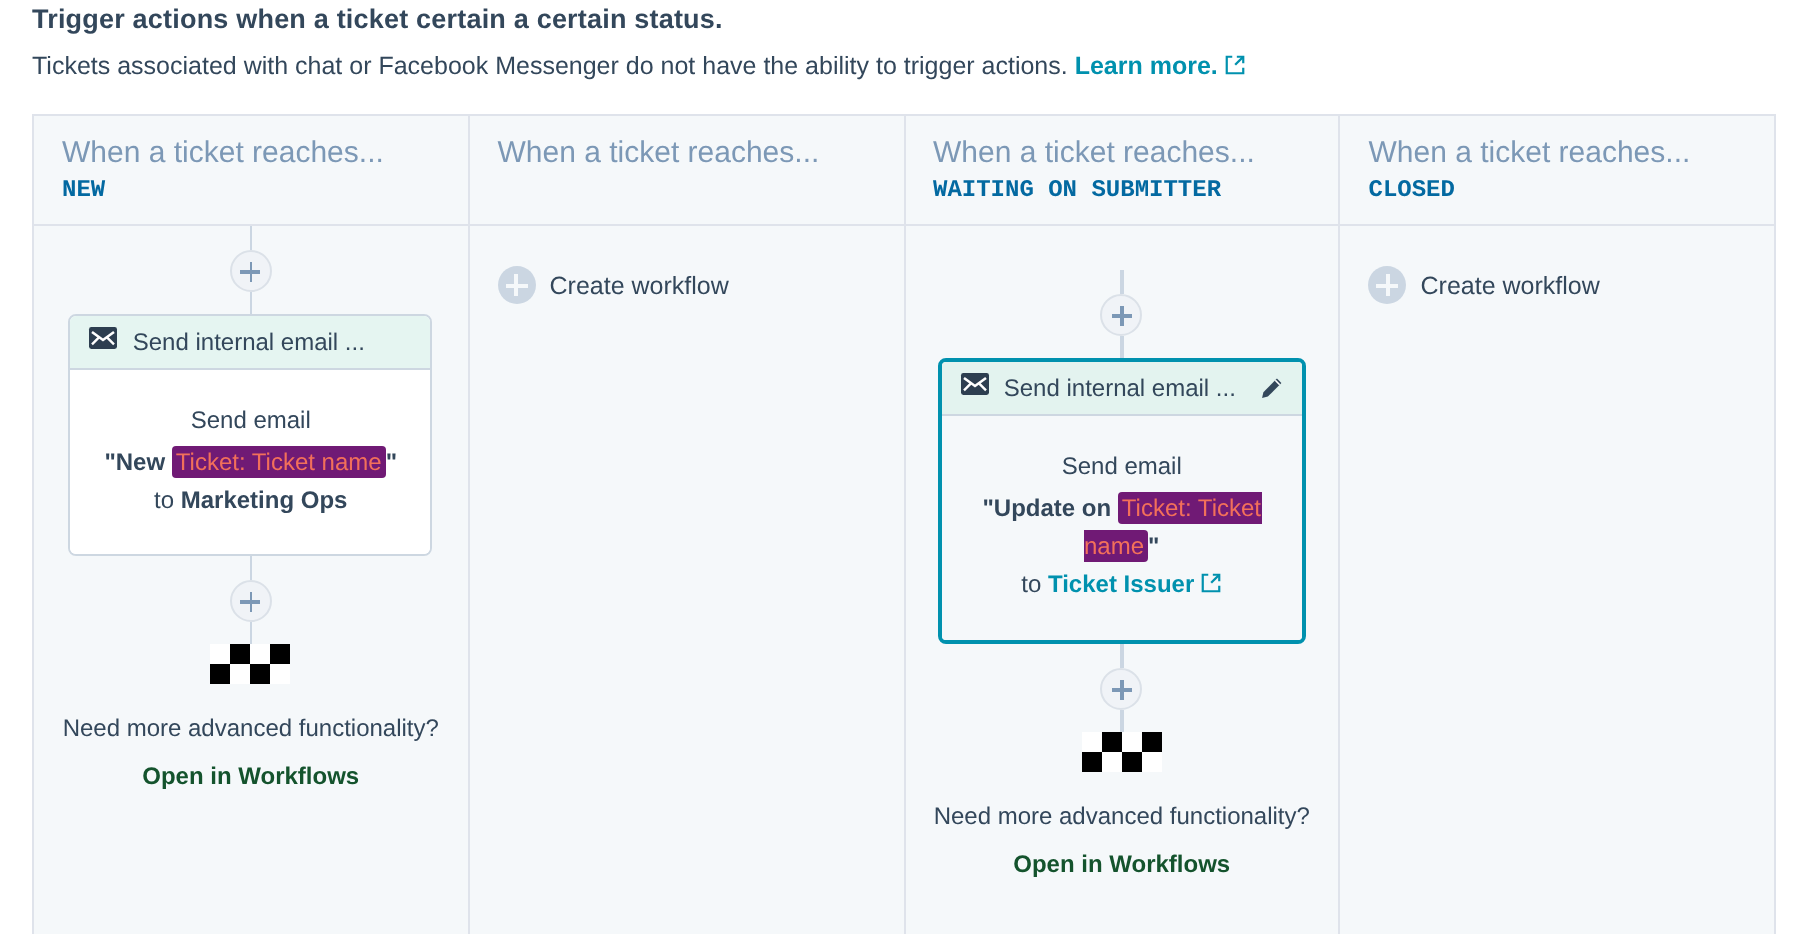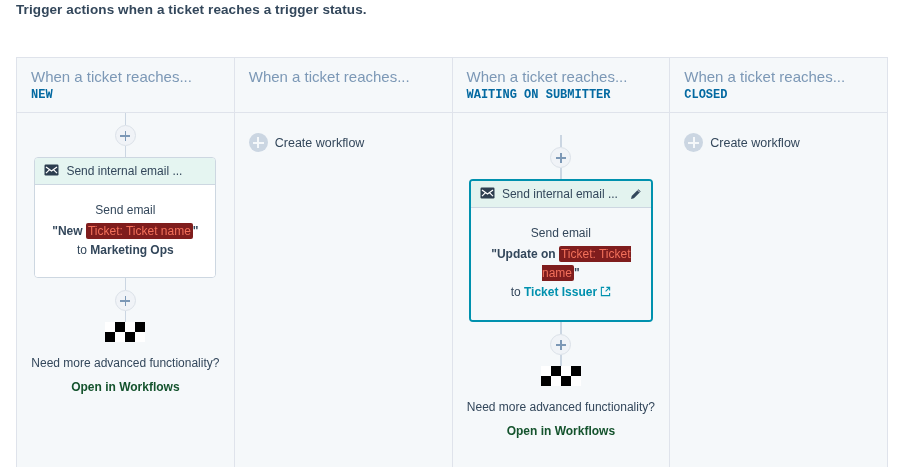--- a/index.html
+++ b/index.html
@@ -150,21 +150,21 @@
     background: #ffffff;
     padding: 16px 9px 17px 9px;
     text-align: center;
   }
   .card.active .card-body { background: #f5f8fa; }
   .cb-line {
     font-size: 12px; color: #33475b; line-height: 19px;
   }
   .cb-line.t1 { padding-bottom: 2px; }
   .token {
-    background: #7f1d1d; color: #f2705a; padding: 1px 2px; border-radius: 2px;
+    background: #701a75; color: #f2705a; padding: 1px 2px; border-radius: 2px;
   }
   .strong { font-weight: bold; }
   .tlink { color: #0091ae; font-weight: bold; text-decoration: none; }
 
   
   .flag { display: block; }
 
   .footer-txt {
     font-size: 12px; color: #33475b; line-height: 16px;
     padding-top: 9px; text-align: center; white-space: nowrap;
@@ -174,21 +174,31 @@
     padding-top: 8px; text-align: center; text-decoration: none;
     display: block; cursor: pointer; white-space: nowrap;
   }
 </style>
 </head>
 <body>
 
 <div id="page">
 
   <div class="hdr">
-    <div class="hdr-title">Trigger actions when a ticket reaches a trigger status.</div>
+    <div class="hdr-title">Trigger actions when a ticket certain a certain status.</div>
+    <div class="hdr-sub">
+      <span>Tickets associated with chat or Facebook Messenger do not have the ability to trigger actions.</span>
+      <a class="hdr-link">
+        <span>Learn more.</span><span class="ext-ico"><svg width="11" height="11" viewBox="0 0 12 12">
+              <path d="M4.5 1.5h-3v9h9v-3" fill="none" stroke="#0091ae" stroke-width="1.2"></path>
+              <path d="M7 1.5h3.5V5" fill="none" stroke="#0091ae" stroke-width="1.2"></path>
+              <path d="M10.3 1.7L6.1 5.9" fill="none" stroke="#0091ae" stroke-width="1.2"></path>
+            </svg></span>
+      </a>
+    </div>
   </div>
 
   <div class="board" id="board">
       <div class="col">
         <div class="col-head">
           <div class="col-head-sub">When a ticket reaches...</div>
           <div class="col-head-title">NEW</div>
         </div>
         <div class="col-body">
           <div class="flow">

